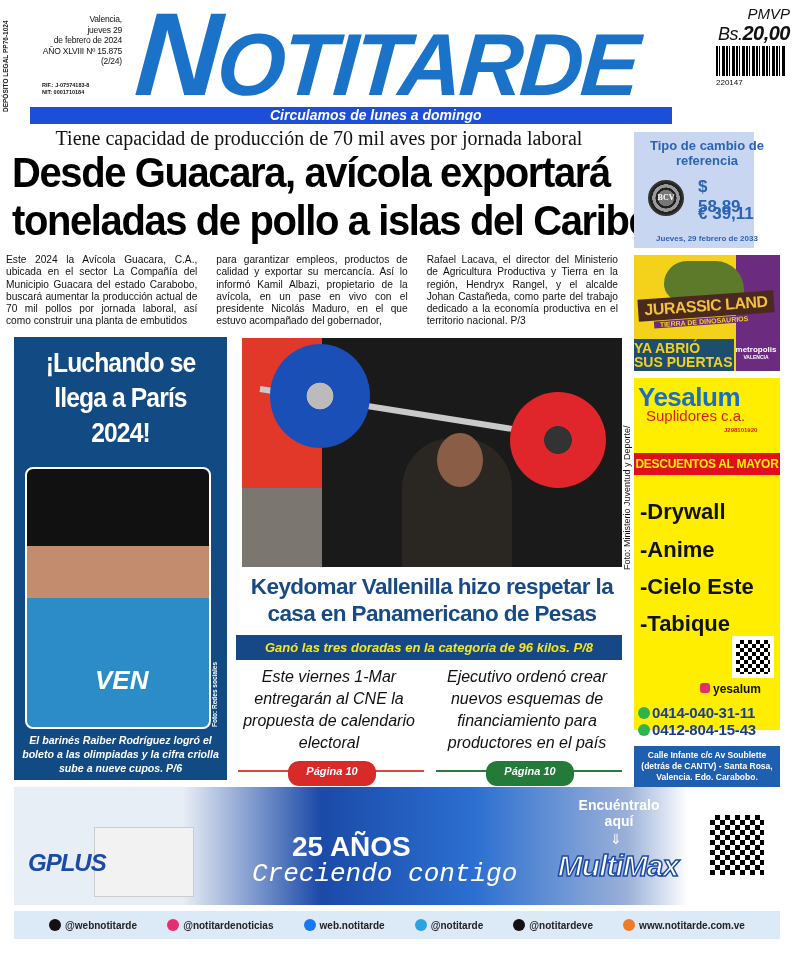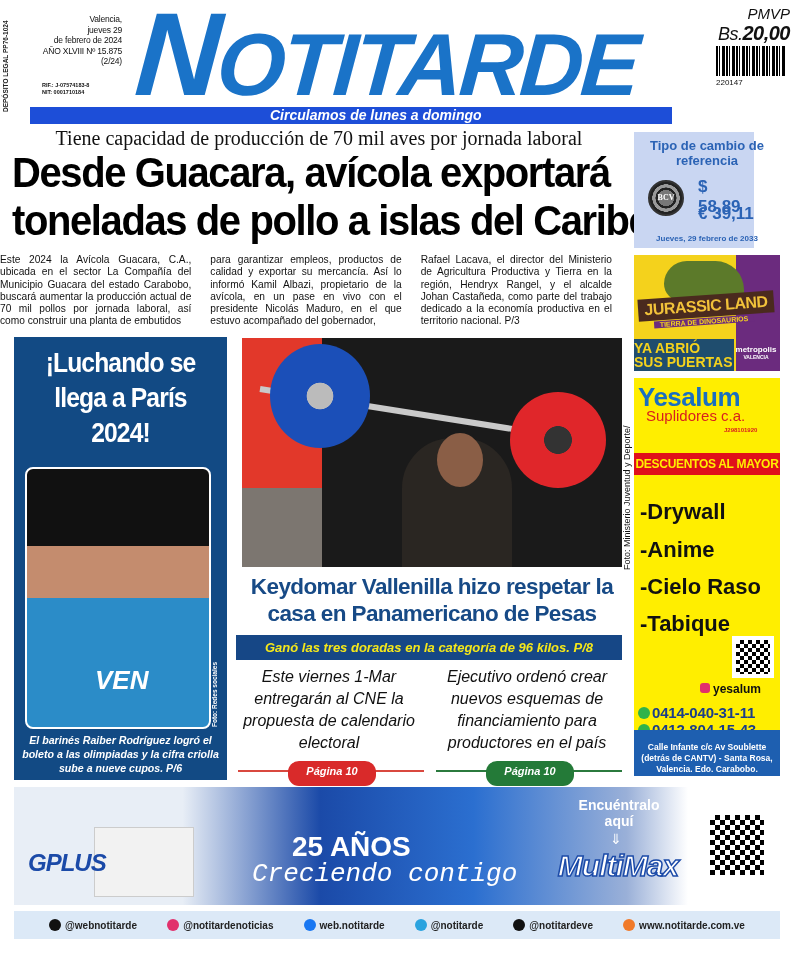--- a/index.html
+++ b/index.html
@@ -15,21 +15,21 @@
 .pmvp{left:720px;top:6px;width:70px;text-align:right;font-style:italic;font-size:15px;color:#111;line-height:15px}
 .price{left:700px;top:23px;width:90px;text-align:right;font-style:italic;font-size:18px;color:#111;line-height:20px;letter-spacing:-0.5px}
 .price b{font-size:20px}
 .barcode{left:716px;top:46px;width:70px;height:30px;background:repeating-linear-gradient(90deg,#000 0 2px,#fff 2px 3px,#000 3px 4px,#fff 4px 6px,#000 6px 9px,#fff 9px 10px)}
 .barnum{left:716px;top:78px;width:70px;font-size:8px;color:#111}
 .redbar{left:30px;top:107px;width:642px;height:17px;background:#1d4ed8}
 .redbar span{position:absolute;left:240px;top:0;font-size:14px;line-height:17px;font-weight:bold;font-style:italic;color:#fff}
 
 .kicker{left:14px;top:126px;width:610px;text-align:center;font-family:"Liberation Serif",serif;font-size:20px;color:#111;line-height:24px}
 .headline{left:12px;top:148px;width:615px;font-family:"Liberation Sans",sans-serif;font-weight:bold;font-size:43px;line-height:48px;color:#000;letter-spacing:-1.5px;transform:scaleX(0.93);transform-origin:left top;white-space:nowrap}
-.body-cols{left:0;top:254px;width:612px;display:flex;gap:19px}
+.body-cols{left:6px;top:254px;width:612px;display:flex;gap:19px}
 .body-cols p{flex:1;font-size:10.2px;line-height:12.3px;text-align:justify;color:#111}
 
 .fx{left:634px;top:132px;width:120px;height:116px;background:#c9d6f2}
 .fx .t{position:absolute;left:0;top:6px;width:146px;text-align:center;font-size:13px;font-weight:bold;color:#2b63b5;line-height:15px}
 .fx .seal{position:absolute;left:14px;top:48px;width:36px;height:36px;border-radius:50%;background:radial-gradient(circle,#777 0 35%,#222 36% 46%,#999 47% 60%,#222 61% 100%);border:2px solid #333}
 .fx .seal span{position:absolute;left:0;top:11px;width:32px;text-align:center;font-size:8px;color:#fff;font-family:"Liberation Serif",serif;font-weight:bold}
 .fx .usd{position:absolute;left:64px;top:45px;font-size:17px;font-weight:bold;color:#2b63b5}
 .fx .eur{position:absolute;left:64px;top:72px;font-size:17px;font-weight:bold;color:#2b63b5}
 .fx .d{position:absolute;left:0;top:102px;width:146px;text-align:center;font-size:8px;font-weight:bold;color:#2b63b5}
 
@@ -44,21 +44,21 @@
 .yes .logo1{position:absolute;left:4px;top:6px;font-size:26px;font-weight:bold;color:#1a6fc0;letter-spacing:-0.5px;line-height:26px}
 .yes .logo2{position:absolute;left:12px;top:30px;font-size:15px;color:#d81e1e;line-height:16px}
 .yes .rif2{position:absolute;left:90px;top:49px;font-size:6px;color:#d81e1e;font-weight:bold}
 .yes .desc{position:absolute;left:0;top:75px;width:146px;height:22px;background:#e0101a;color:#ffee00;font-weight:bold;font-size:12px;line-height:22px;text-align:center;letter-spacing:-0.3px}
 .yes .item{position:absolute;left:6px;font-size:22px;font-weight:bold;color:#111;line-height:24px}
 .yes .qr{position:absolute;left:98px;top:258px;width:42px;height:42px;background:#fff;padding:4px}
 .yes .qr div{width:34px;height:34px;background:repeating-conic-gradient(#000 0 25%,#fff 0 50%) 0 0/8px 8px}
 .yes .ig{position:absolute;left:66px;top:304px;font-size:12px;font-weight:bold;color:#111}
 .yes .ph{position:absolute;left:4px;font-size:15px;font-weight:bold;color:#1a3d8a;letter-spacing:-0.2px}
 .yes .ph i{display:inline-block;width:12px;height:12px;border-radius:50%;background:#2fb34a;margin-right:2px;vertical-align:-1px}
-.yes .addr{position:absolute;left:0;top:352px;width:146px;height:46px;background:#1e5fb0;color:#fff;font-size:8.5px;font-weight:bold;text-align:center;line-height:11px;padding-top:12px}
+.yes .addr{position:absolute;left:0;top:368px;width:146px;height:46px;background:#1e5fb0;color:#fff;font-size:8.5px;font-weight:bold;text-align:center;line-height:11px;padding-top:4px}
 
 .luch{left:14px;top:337px;width:213px;height:443px;background:#124a84}
 .luch .h{position:absolute;left:0;top:8px;width:213px;text-align:center;color:#fff;font-weight:bold;font-size:28px;line-height:35px;letter-spacing:-1px;transform:scaleX(0.88)}
 .luch .photo{position:absolute;left:11px;top:130px;width:186px;height:262px;border:2px solid #fff;border-radius:8px;background:linear-gradient(180deg,#111 0 30%,#c48c6e 30% 50%,#2b8cc8 50% 100%);overflow:hidden}
 .luch .photo .ven{position:absolute;left:68px;top:196px;color:#fff;font-weight:bold;font-style:italic;font-size:26px}
 .luch .credit{position:absolute;left:197px;top:320px;width:14px;height:70px;writing-mode:vertical-rl;transform:rotate(180deg);color:#fff;font-size:6.5px;font-weight:bold}
 .luch .cap{position:absolute;left:6px;top:396px;width:201px;text-align:center;color:#fff;font-style:italic;font-weight:bold;font-size:10.6px;line-height:14px}
 
 .mphoto{left:242px;top:338px;width:380px;height:229px;background:#1a1a1a;overflow:hidden}
 .mphoto .red{position:absolute;left:0;top:0;width:80px;height:150px;background:#e2382a}
@@ -154,21 +154,21 @@
     </div>
 </div>
 
 <div class="abs yes">
   <div class="logo1">Yesalum</div>
   <div class="logo2">Suplidores c.a.</div>
   <div class="rif2">J298101920</div>
   <div class="desc">DESCUENTOS AL MAYOR</div>
   <div class="item" style="top:122px">-Drywall</div>
   <div class="item" style="top:160px">-Anime</div>
-  <div class="item" style="top:197px">-Cielo Raso</div>
+  <div class="item" style="top:197px">-Cielo Este</div>
   <div class="item" style="top:234px">-Tabique</div>
   <div class="qr">
       <div></div>
     </div>
   <div class="ig"><span style="display:inline-block;width:10px;height:10px;border-radius:3px;background:#e1306c;margin-right:3px"></span><span>yesalum</span></div>
   <div class="ph" style="top:326px"><i></i><span>0414-040-31-11</span></div>
   <div class="ph" style="top:343px"><i></i><span>0412-804-15-43</span></div>
   <div class="addr">Calle Infante c/c Av Soublette (detrás de CANTV) - Santa Rosa, Valencia. Edo. Carabobo.</div>
 </div>
 

